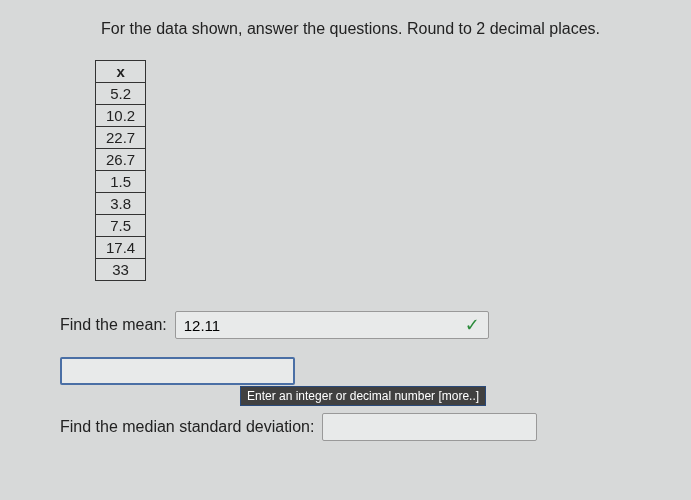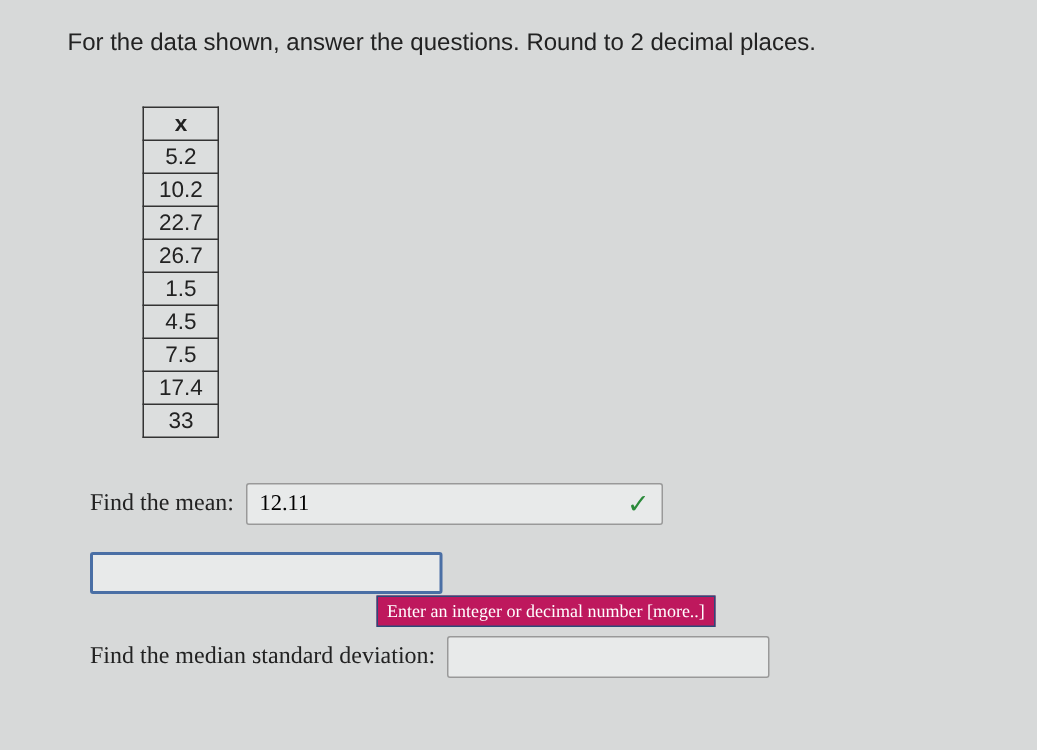--- a/index.html
+++ b/index.html
@@ -11,22 +11,23 @@
       font-family: "Lucida Sans", "Lucida Grande", Verdana, sans-serif;
       background: #d7d9d9;
       width: 691px;
       height: 500px;
       padding: 20px 35px;
       color: #222;
       position: relative;
     }
     .instruction {
       font-size: 16px;
-      margin-bottom: 33px;
+      margin-bottom: 22px;
       margin-left: 10px;
+      text-align: center;
     }
     .data-table {
       border-collapse: collapse;
       margin-left: 60px;
       margin-bottom: 30px;
     }
     .data-table th,
     .data-table td {
       border: 1px solid #333;
       padding: 2px 10px;
@@ -37,57 +38,56 @@
     }
     .data-table th {
       font-weight: bold;
     }
     .question-row {
       margin: 18px 0 18px 25px;
       display: flex;
       align-items: center;
       font-size: 16px;
       position: relative;
-      font-family: Liberation Serif, serif;
     }
     .question-label {
       margin-right: 8px;
     }
     .answer-input {
       border: 1px solid #999;
       background: #e8eaea;
       height: 28px;
       padding: 3px 8px;
       font-size: 15px;
       font-family: inherit;
       border-radius: 2px;
     }
     .input-mean {
-      width: 278px;
+      width: 314px;
     }
     .input-median {
       width: 235px;
       border: 2px solid #4a6fa5;
       background: #e8eaea;
     }
     .input-stddev {
       width: 215px;
     }
     .checkmark {
       color: #2a8a3a;
       font-size: 18px;
       margin-left: -24px;
       position: relative;
       z-index: 2;
     }
     .hint-tooltip {
       position: absolute;
-      left: 191px;
+      left: 180px;
       top: 29px;
-      background: #be185d;
+      background: #404040;
       color: #fff;
       font-size: 12px;
       padding: 2px 6px;
       border: 1px solid #2a4a7a;
       white-space: nowrap;
     }
     .median-wrap {
       position: relative;
     }
   </style>
@@ -112,21 +112,21 @@
     <tr>
         <td>22.7</td>
       </tr>
     <tr>
         <td>26.7</td>
       </tr>
     <tr>
         <td>1.5</td>
       </tr>
     <tr>
-        <td>4.5</td>
+        <td>3.8</td>
       </tr>
     <tr>
         <td>7.5</td>
       </tr>
     <tr>
         <td>17.4</td>
       </tr>
     <tr>
         <td>33</td>
       </tr>

